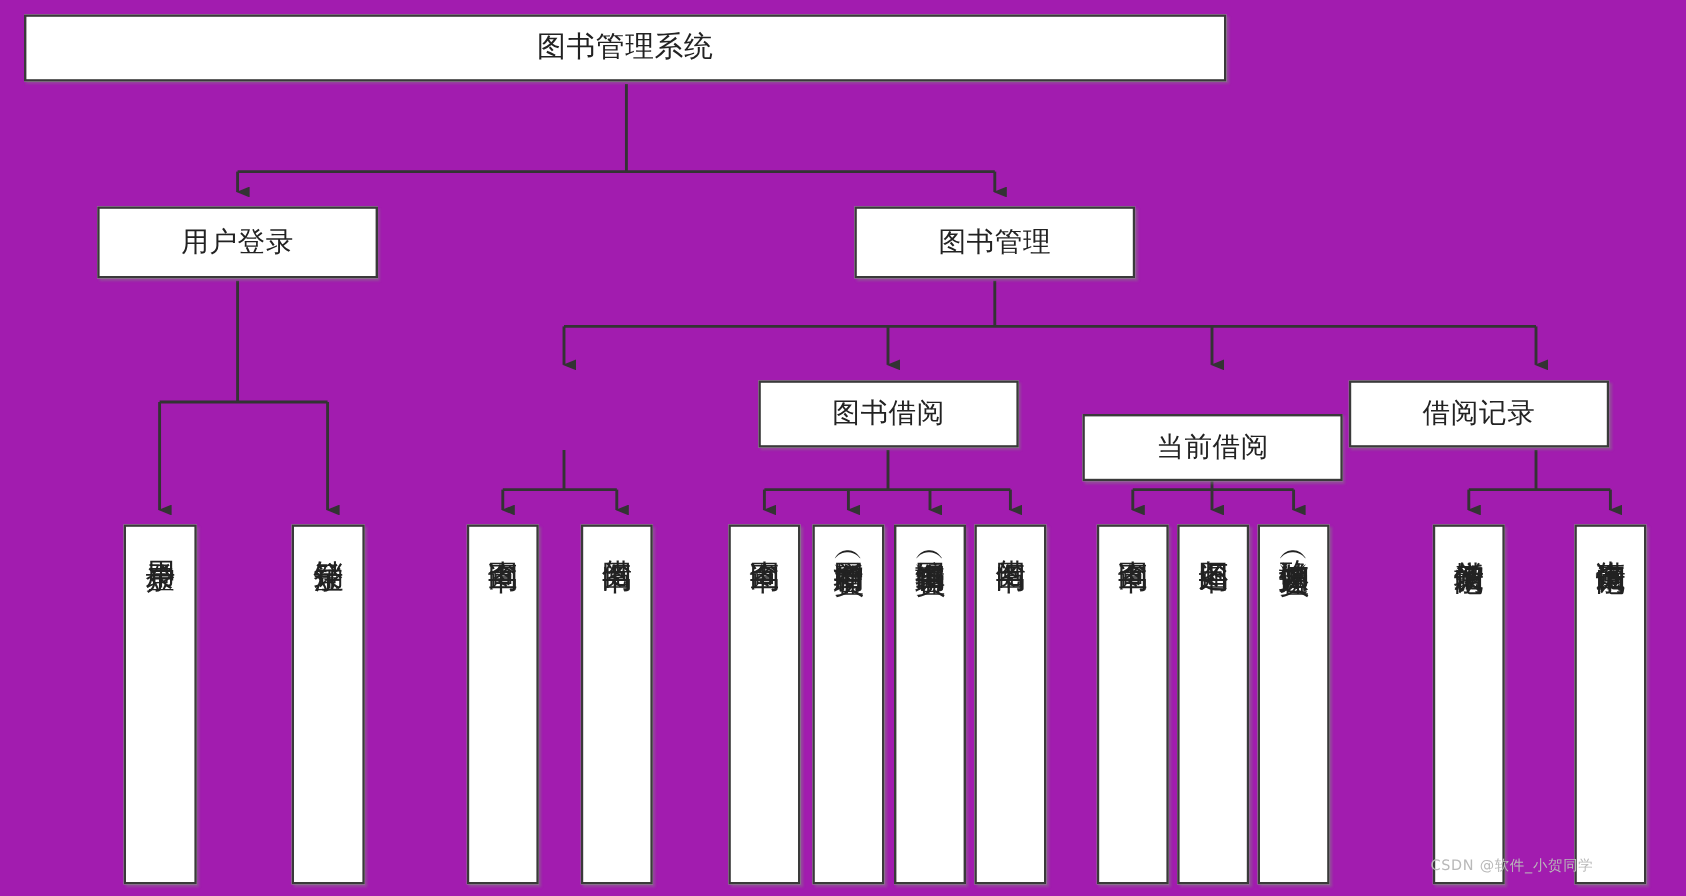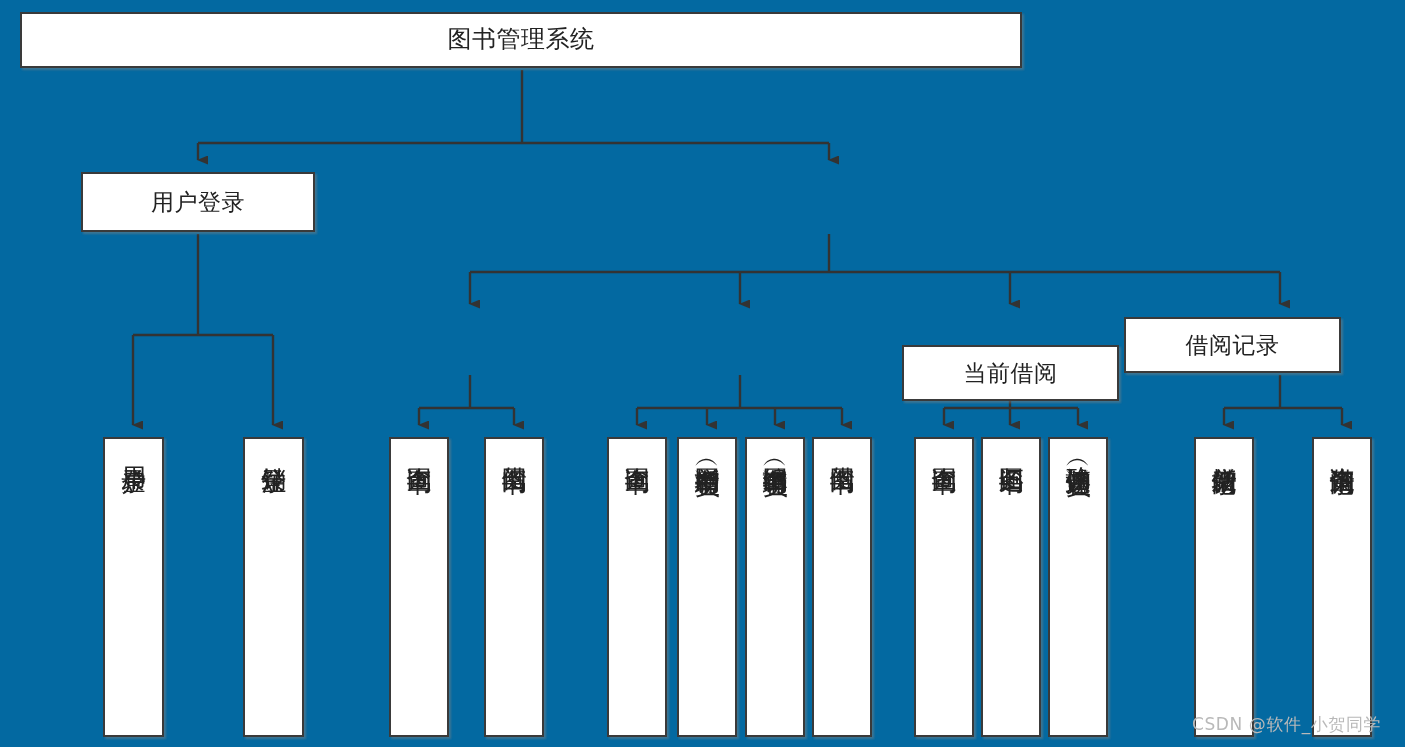--- a/index.html
+++ b/index.html
@@ -7,21 +7,21 @@
     padding: 0;
     background: #ffffff;
   }
   body {
     font-family: "DejaVu Sans", "Liberation Sans", sans-serif;
   }
   #canvas {
     position: relative;
     width: 1405px;
     height: 747px;
-    background: #0369a1;
+    background: #a21caf;
     overflow: hidden;
   }
   svg.wires {
     position: absolute;
     left: 0;
     top: 0;
     width: 1405px;
     height: 747px;
     pointer-events: none;
   }
@@ -57,21 +57,21 @@
     writing-mode: vertical-rl;
     text-orientation: upright;
     font-size: 25px;
     line-height: 1.02;
     letter-spacing: 1px;
     white-space: nowrap;
   }
   .watermark {
     position: absolute;
     color: #b9b9b9;
-    font-size: 17px;
+    font-size: 12px;
     letter-spacing: 0.6px;
     white-space: nowrap;
     font-family: "DejaVu Sans", "Liberation Sans", sans-serif;
   }
 </style>
 </head>
 <body>
 
 <div id="canvas">
 
@@ -125,21 +125,27 @@
     </g>
   </svg>
 
   <div class="node root horiz" style="left:20px; top:12px; width:1002px; height:56px;">
     <span class="label">图书管理系统</span>
   </div>
 
   <div class="node horiz" style="left:81px; top:172px; width:234px; height:60px;">
     <span class="label">用户登录</span>
   </div>
+  <div class="node horiz" style="left:712px; top:172px; width:234px; height:60px;">
+    <span class="label">图书管理</span>
+  </div>
 
+  <div class="node horiz" style="left:632px; top:317px; width:217px; height:56px;">
+    <span class="label">图书借阅</span>
+  </div>
   <div class="node horiz" style="left:902px; top:317px; width:217px; height:56px;margin-top:28px;">
     <span class="label">当前借阅</span>
   </div>
   <div class="node horiz" style="left:1124px; top:317px; width:217px; height:56px;">
     <span class="label">借阅记录</span>
   </div>
 
   <div class="node vert" style="left:103px; top:437px; width:61px; height:300px;">
     <span class="label">用户登录</span>
   </div>

